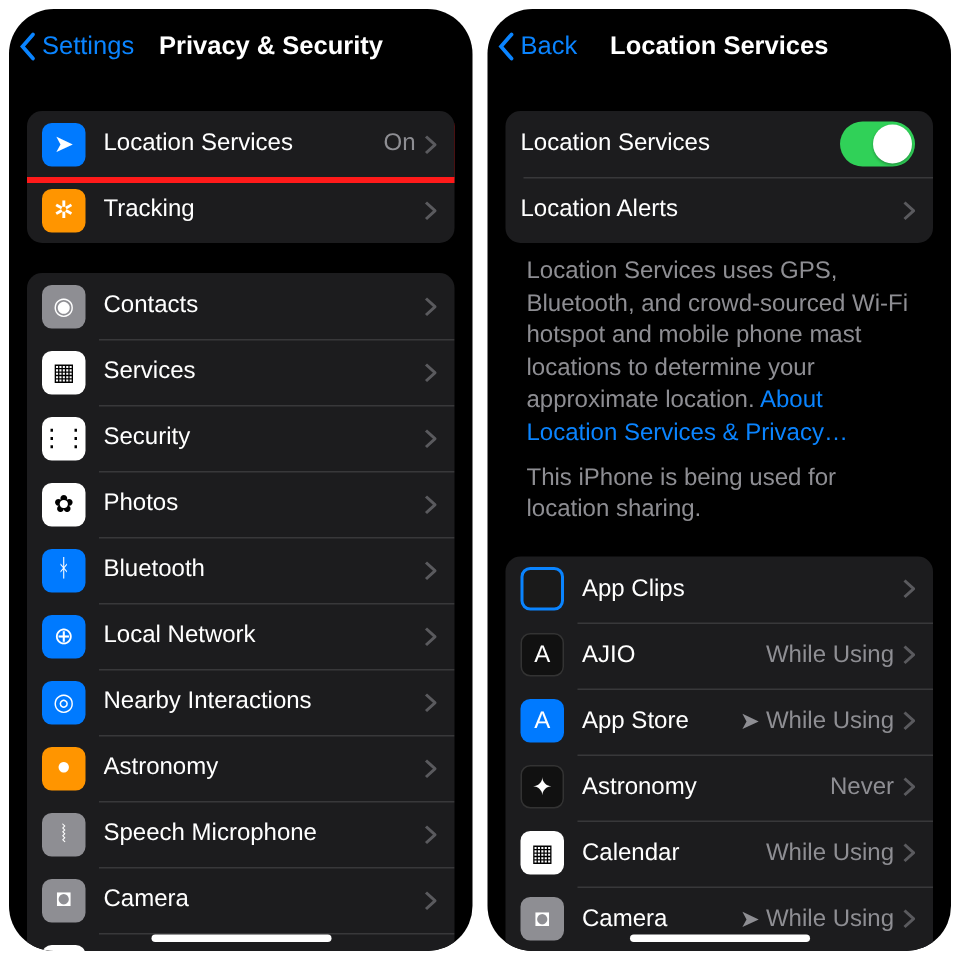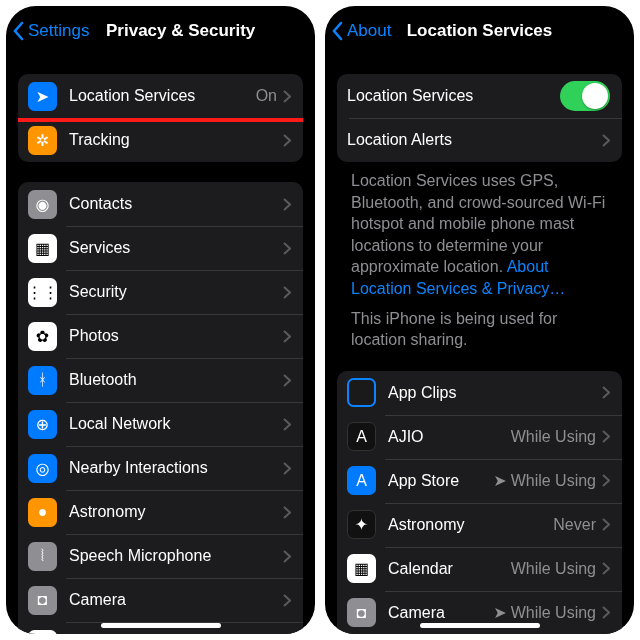--- a/index.html
+++ b/index.html
@@ -236,21 +236,21 @@
     </div>
   <div class="home-ind"></div>
 </div>
 
 <div class="phone">
   <div class="nav">
     <div class="back">
       <svg viewBox="0 0 14 20">
           <polyline points="10,2 3,10 10,18" stroke="#0a84ff" stroke-width="2.5" fill="none" stroke-linecap="round"></polyline>
         </svg>
-      <span>About</span>
+      <span>Back</span>
     </div>
     <div class="title">Location Services</div>
   </div>
   <div class="content">
     <div class="group first">
       <div class="row no-icon">
         <span class="label">Location Services</span>
         <div class="toggle"></div>
       </div>
       <div class="row no-icon">

